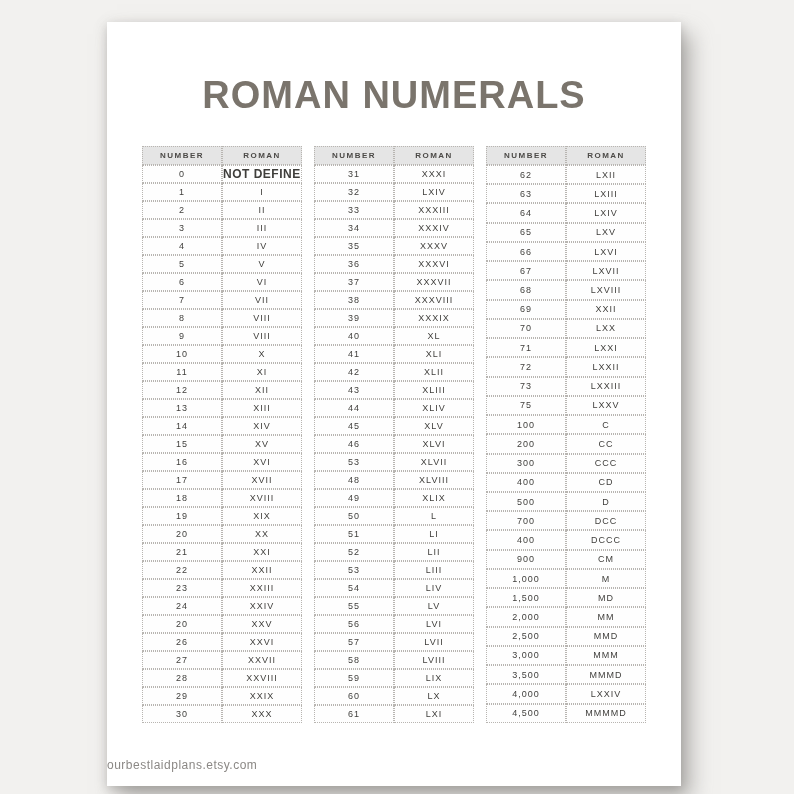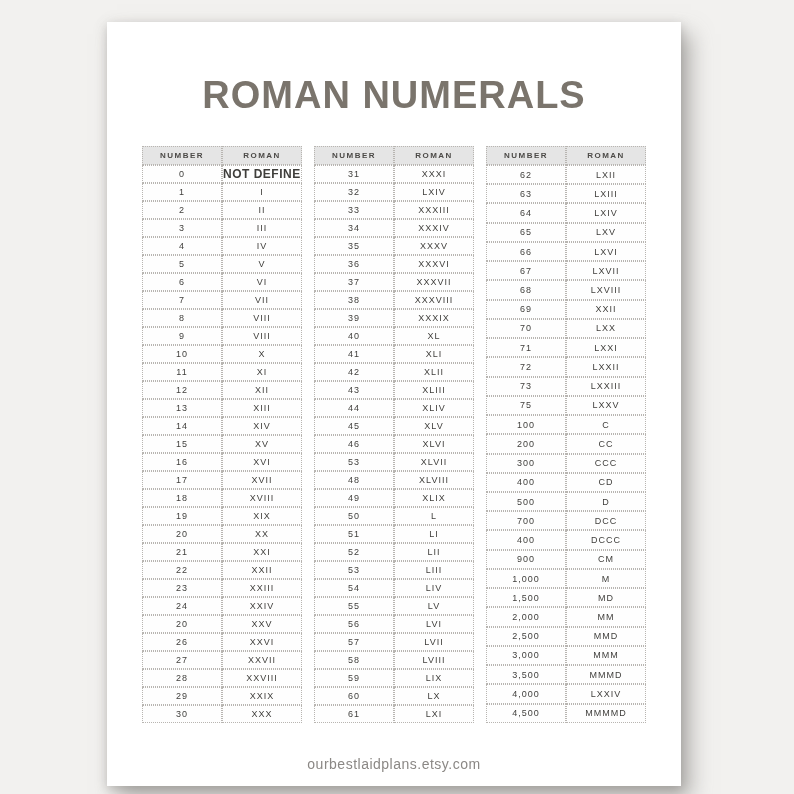--- a/index.html
+++ b/index.html
@@ -68,22 +68,22 @@
   }
   .num-table td.nd {
     font-weight: bold;
     font-size: 12px;
     letter-spacing: 0.5px;
   }
   .footer {
     position: absolute;
     bottom: 14px; left: 0;
     width: 100%;
-    text-align: center;
-    font-size: 14px;
+    text-align: left;
+    font-size: 12px;
     letter-spacing: 0.5px;
     color: #8b8885;
   }
 </style>
 </head>
 <body style="background: rgb(242, 241, 239);">
 
 <div class="sheet" style="background: rgb(255, 255, 255);">
   <h1 class="title" style="color: rgb(122, 116, 108);">ROMAN NUMERALS</h1>
   <div class="tables">

